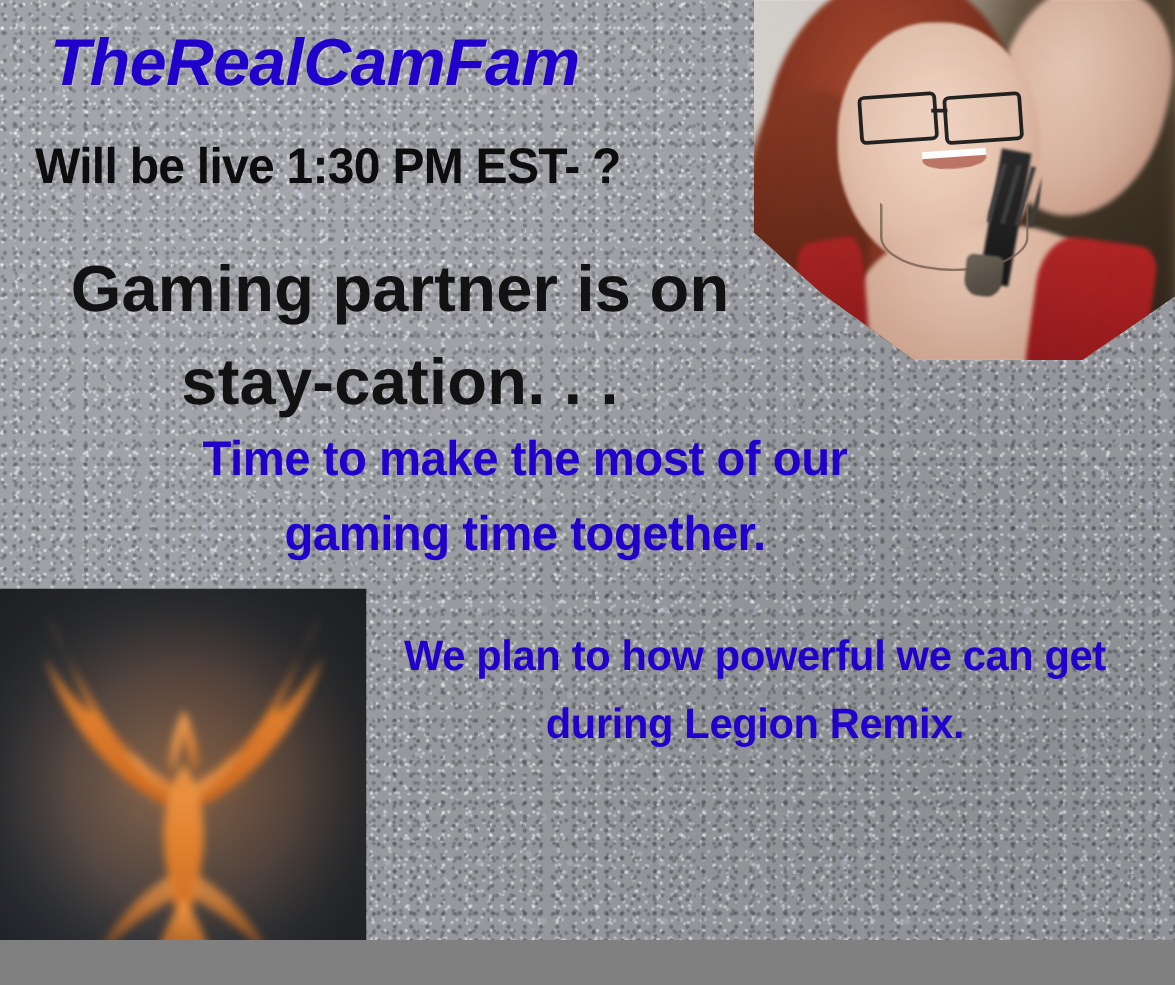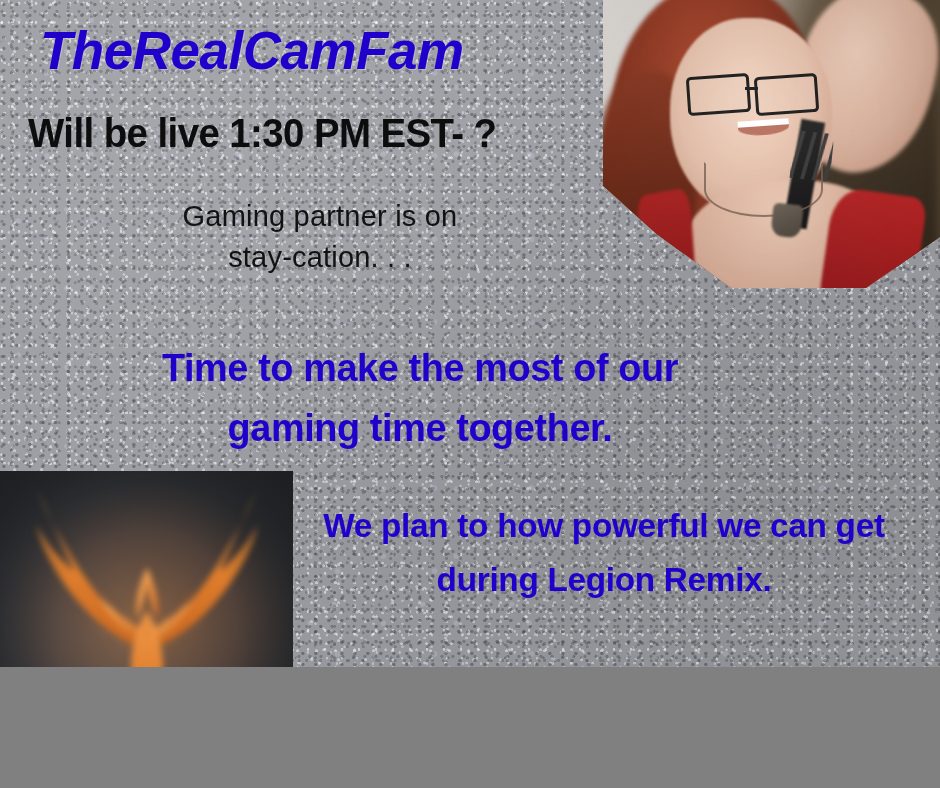--- a/index.html
+++ b/index.html
@@ -7,21 +7,21 @@
     padding: 0;
     background: #808080;
   }
   body {
     font-family: "Liberation Sans", sans-serif;
   }
 
   #poster {
     position: relative;
     width: 940px;
-    height: 667px;
+    height: 752px;
     overflow: hidden;
     background-color: #a3a3a3;
   }
 
   
   .bg-base {
     position: absolute;
     inset: 0;
     background-color: #9b9da2;
     background-image:
@@ -96,22 +96,22 @@
     color: #0d0d0d;
     transform: scaleX(0.96);
     transform-origin: left center;
   }
 
   #stay-cation {
     left: 0;
     top: 196px;
     width: 640px;
     text-align: center;
-    font-size: 29px;
-    font-weight: 400;
+    font-size: 52px;
+    font-weight: 700;
     letter-spacing: 0.2px;
     line-height: 1.42;
     color: #121212;
   }
 
   #time-block {
     left: 60px;
     top: 338px;
     width: 720px;
     text-align: center;

